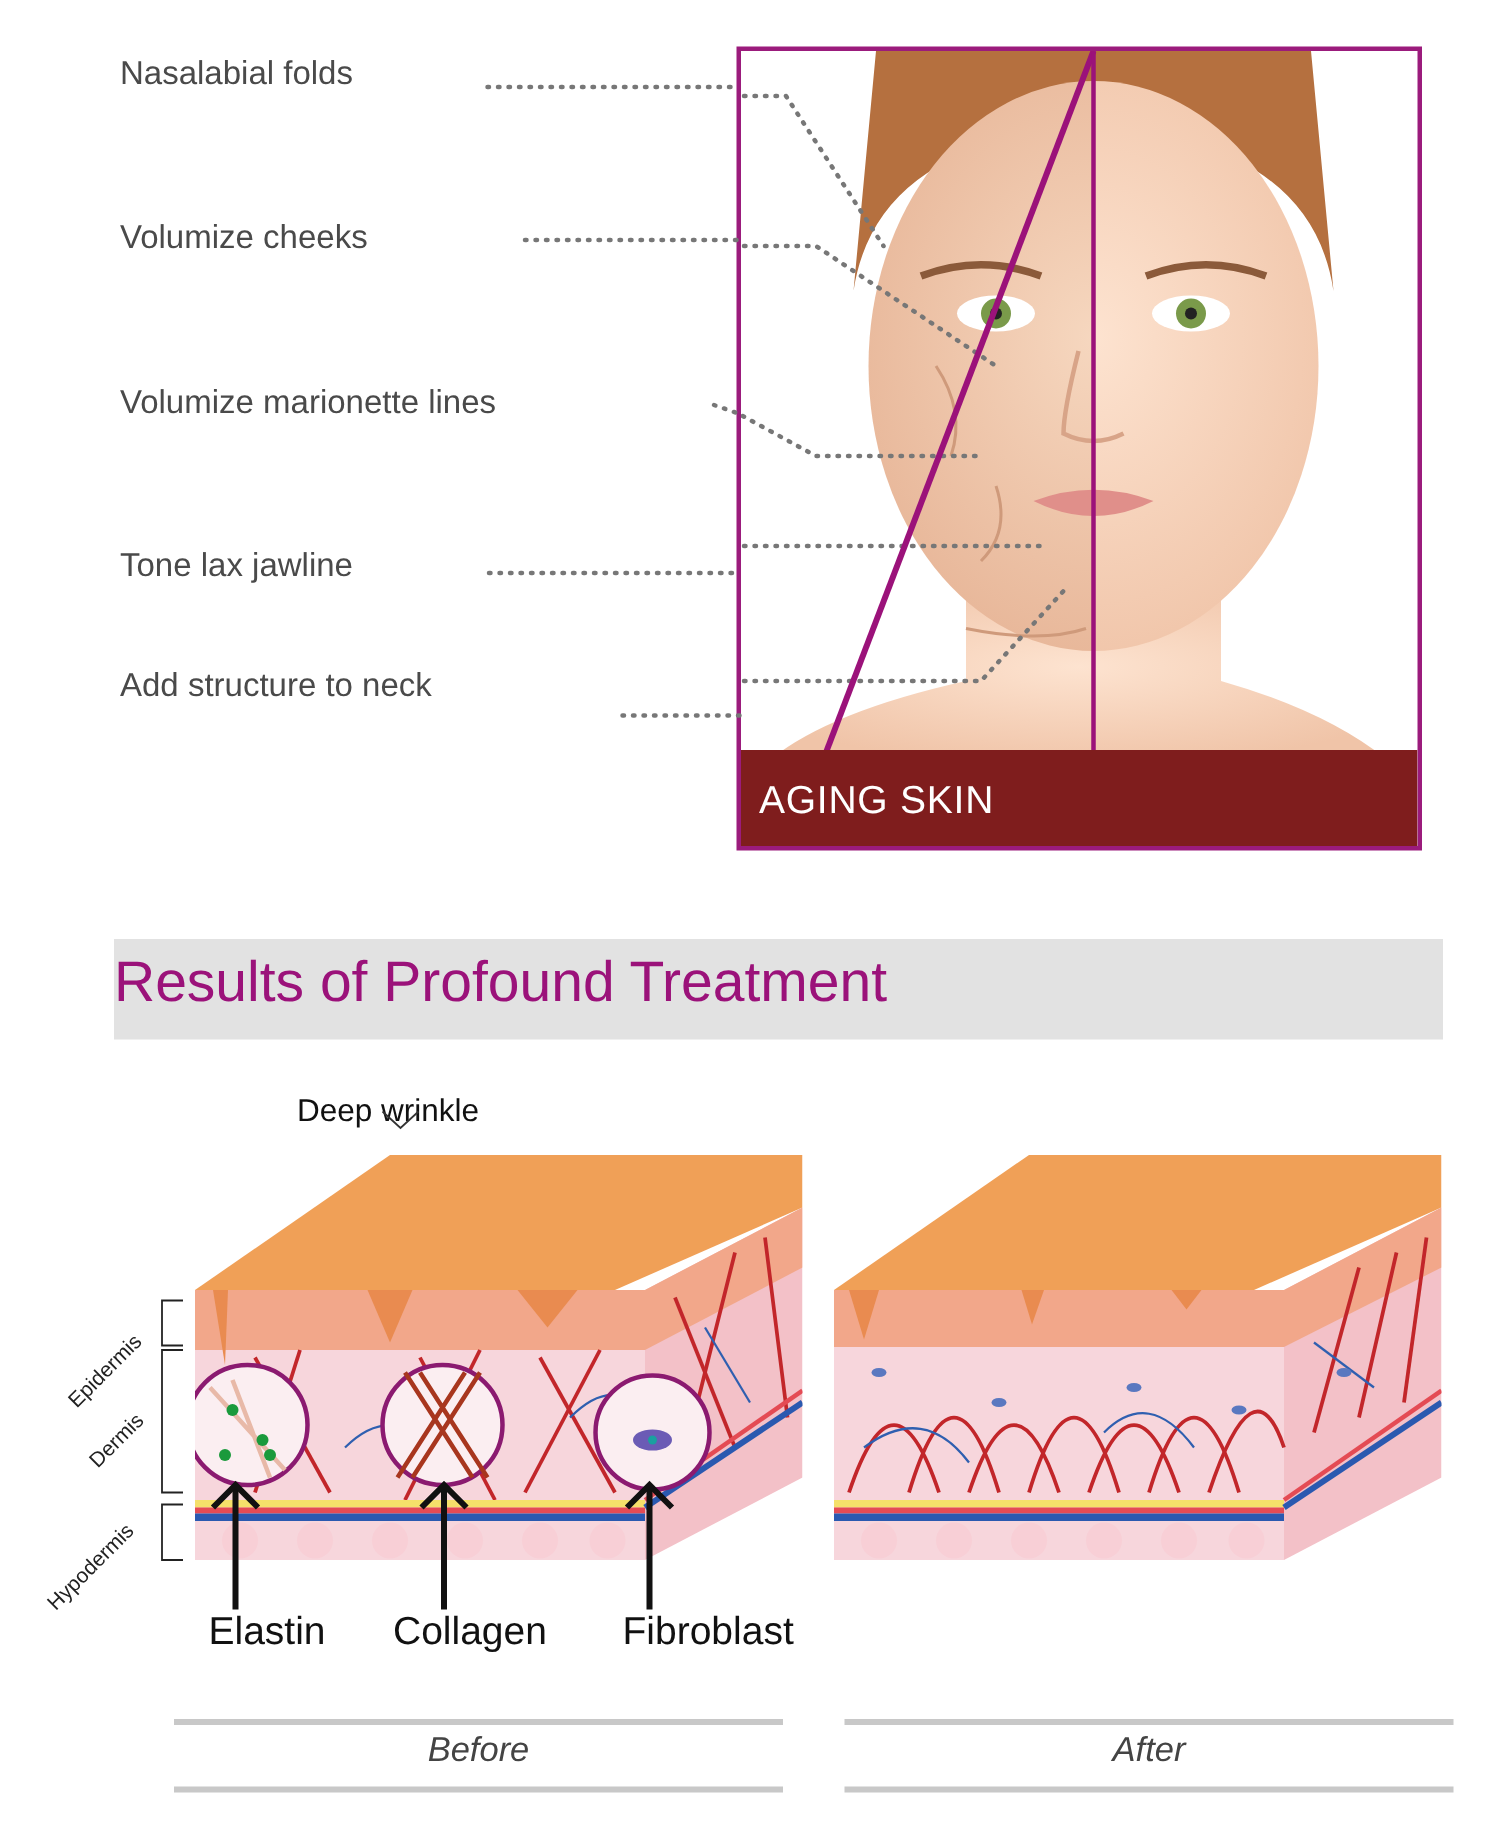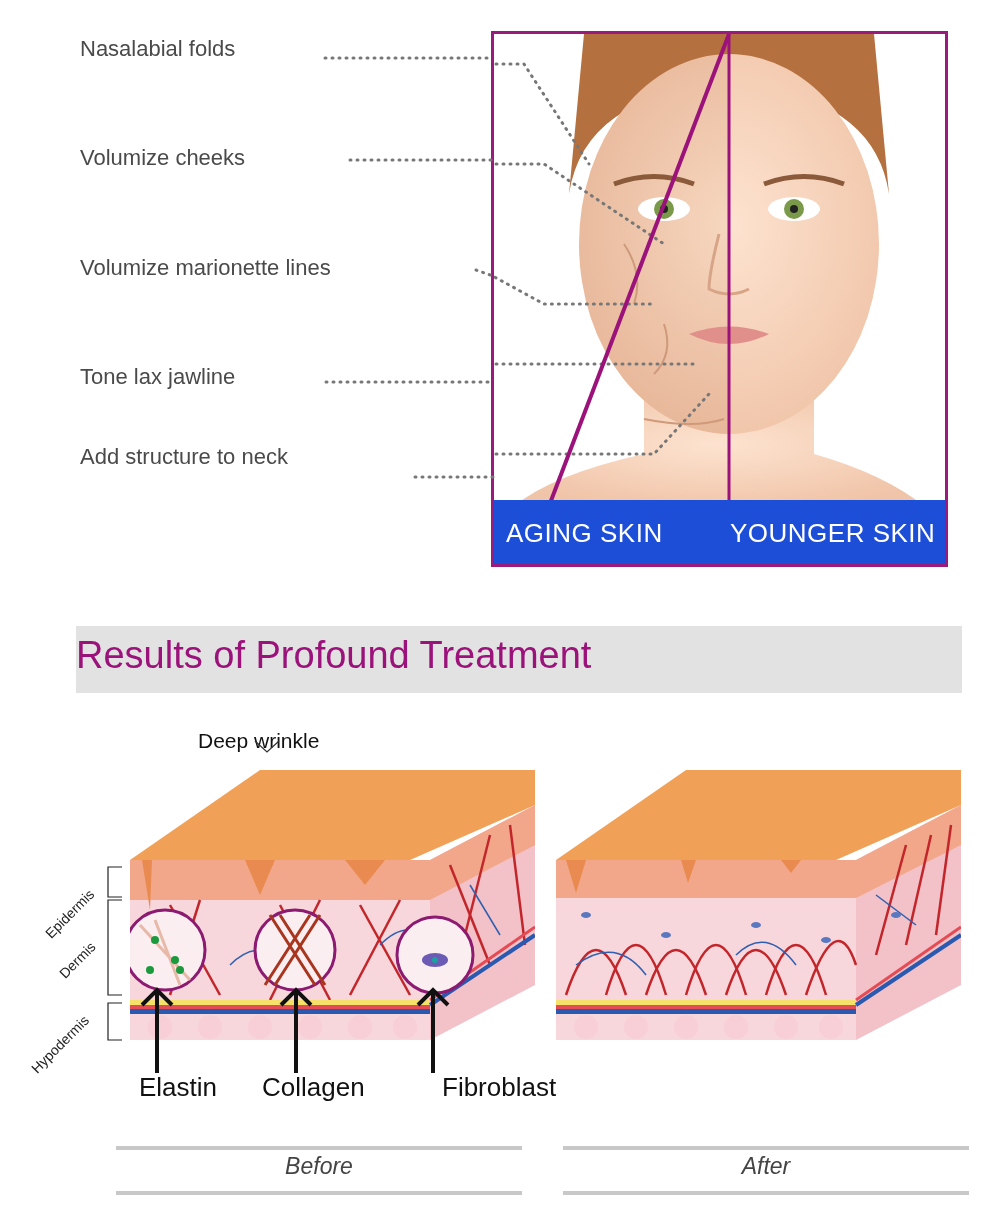--- a/index.html
+++ b/index.html
@@ -1,20 +1,20 @@
 <!DOCTYPE html>
 <html><head>
 <meta charset="utf-8">
 <style>
   html,body{margin:0;padding:0;background:#ffffff;}
   body{width:1000px;height:1218px;position:relative;overflow:hidden;font-family:"Liberation Sans",sans-serif;}
   .abs{position:absolute;}
   .face-label{position:absolute;left:80px;font-size:22px;color:#4a4a4a;font-family:"Liberation Sans",sans-serif;white-space:nowrap;}
   .photo-frame{position:absolute;left:491px;top:31px;width:457px;height:536px;border:3px solid #9b1b7c;box-sizing:border-box;background:#fff;overflow:hidden;}
-  .label-band{position:absolute;left:0;bottom:0;width:100%;height:64px;background:#1d4ed8;}
+  .label-band{position:absolute;left:0;bottom:0;width:100%;height:64px;background:#7f1d1d;}
   .band-text{position:absolute;top:18px;color:#fff;font-size:26px;letter-spacing:0.5px;}
   .title-bar{position:absolute;left:76px;top:626px;width:886px;height:67px;background:#e2e2e2;}
   .title-text{position:absolute;left:0;width:100%;top:8px;text-align:left;font-size:38px;color:#9b127a;}
   .small-label{position:absolute;font-size:21px;color:#111;}
   .cell-label{position:absolute;font-size:26px;color:#111;margin-left:22px;}
   .layer-label{position:absolute;font-size:14px;color:#222;transform:rotate(-45deg);transform-origin:left top;white-space:nowrap;}
   .rule{position:absolute;height:4px;background:#c8c8c8;}
   .caption{position:absolute;font-size:23px;color:#444;text-align:center;font-style:italic;}
 </style>
 </head>
@@ -76,21 +76,20 @@
       <path d="M-5 240 L50 270 L160 270"></path>
       <path d="M-5 330 L200 330"></path>
       <path d="M-5 420 L160 420 L215 360"></path>
     </g>
 
     <line x1="235" y1="0" x2="55" y2="472" stroke="#9b127a" stroke-width="4"></line>
     <line x1="235" y1="0" x2="235" y2="472" stroke="#9b127a" stroke-width="3"></line>
   </svg>
   <div class="label-band">
     <span class="band-text" style="left:12px;">AGING SKIN</span>
-    <span class="band-text" style="left:236px;">YOUNGER SKIN</span>
   </div>
 </div>
 
 <svg class="abs" style="left:0;top:0;" width="500" height="500">
   <g stroke="#777" stroke-width="3" stroke-dasharray="1 6" stroke-linecap="round" fill="none">
     <line x1="325" y1="58" x2="493" y2="58"></line>
     <line x1="350" y1="160" x2="493" y2="160"></line>
     <line x1="476" y1="270" x2="493" y2="276"></line>
     <line x1="326" y1="382" x2="493" y2="382"></line>
     <line x1="415" y1="477" x2="493" y2="477"></line>
@@ -186,21 +185,21 @@
       <polyline points="12,20 27,5 42,20"></polyline>
     <line x1="166" y1="5" x2="166" y2="88"></line>
       <polyline points="151,20 166,5 181,20"></polyline>
     <line x1="303" y1="5" x2="303" y2="88"></line>
       <polyline points="288,20 303,5 318,20"></polyline>
   </g>
 </svg>
 
 <div class="cell-label" style="left:117px;top:1072px;">Elastin</div>
 <div class="cell-label" style="left:240px;top:1072px;">Collagen</div>
-<div class="cell-label" style="left:420px;top:1072px;">Fibroblast</div>
+<div class="cell-label" style="left:393px;top:1072px;">Fibroblast</div>
 
 <svg class="abs" style="left:556px;top:765px;" width="405" height="280" viewBox="0 0 405 280">
   <polygon points="0,95 130,5 405,5 405,40 280,95" fill="#f0a057"></polygon>
   <rect x="0" y="95" width="300" height="180" fill="#f7d6dc"></rect>
   <polygon points="300,95 405,40 405,220 300,275" fill="#f3c1c8"></polygon>
   <rect x="0" y="95" width="300" height="38" fill="#f2a78a"></rect>
   <polygon points="300,95 405,40 405,80 300,133" fill="#f2a78a"></polygon>
   <polygon points="10,95 30,95 20,128" fill="#e98b50"></polygon>
   <polygon points="125,95 140,95 132,118" fill="#e98b50"></polygon>
   <polygon points="225,95 245,95 235,108" fill="#e98b50"></polygon>

